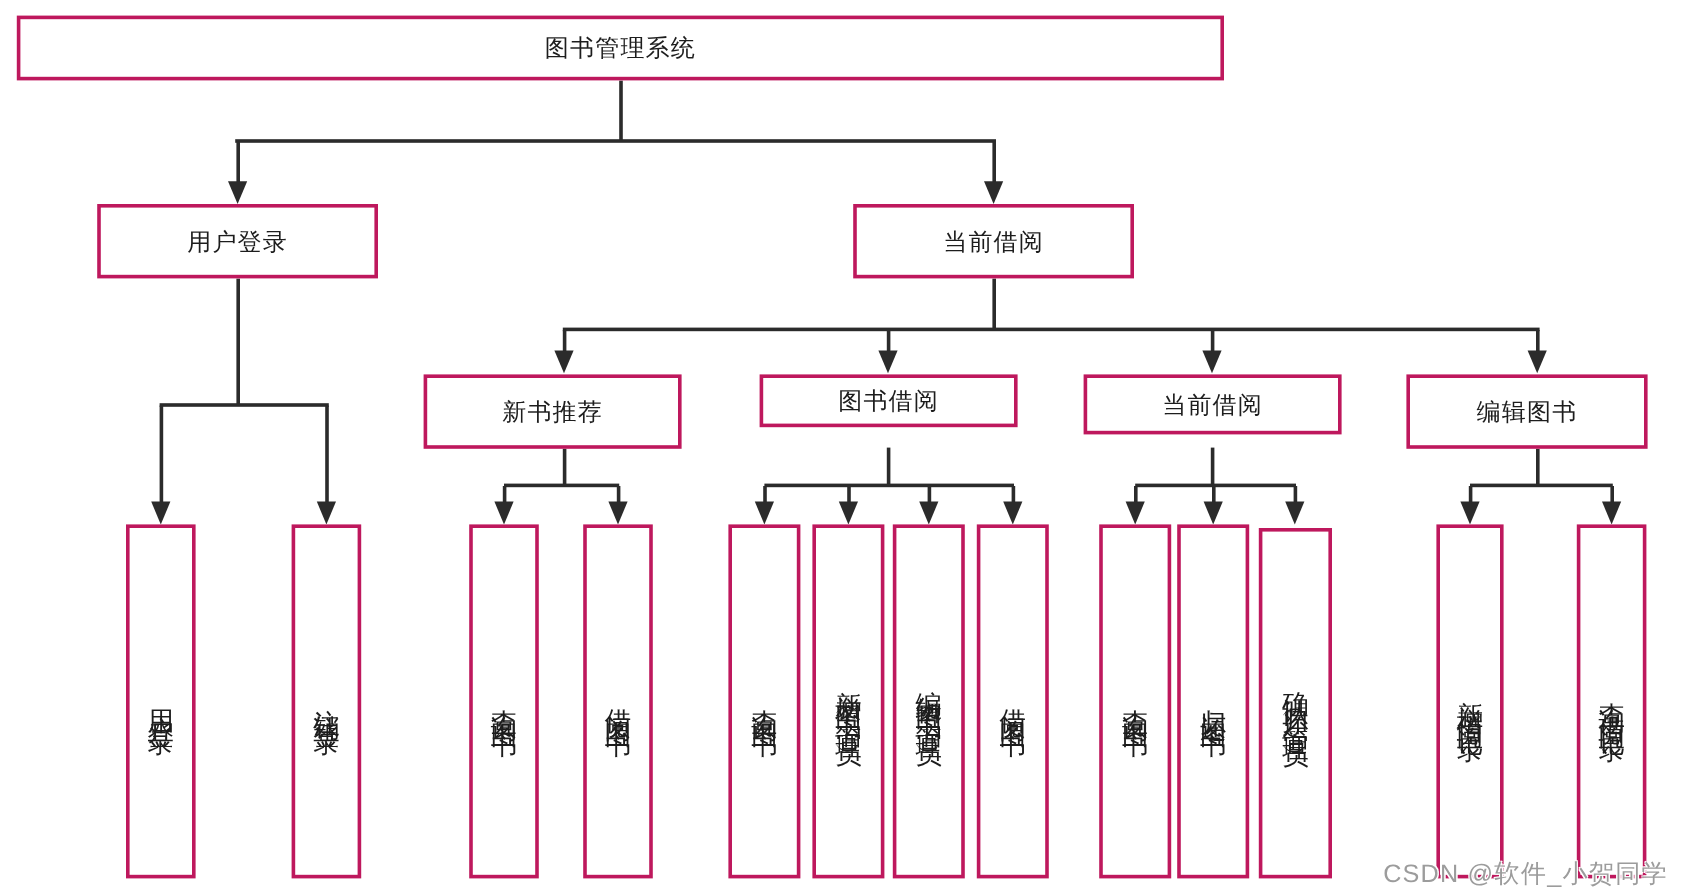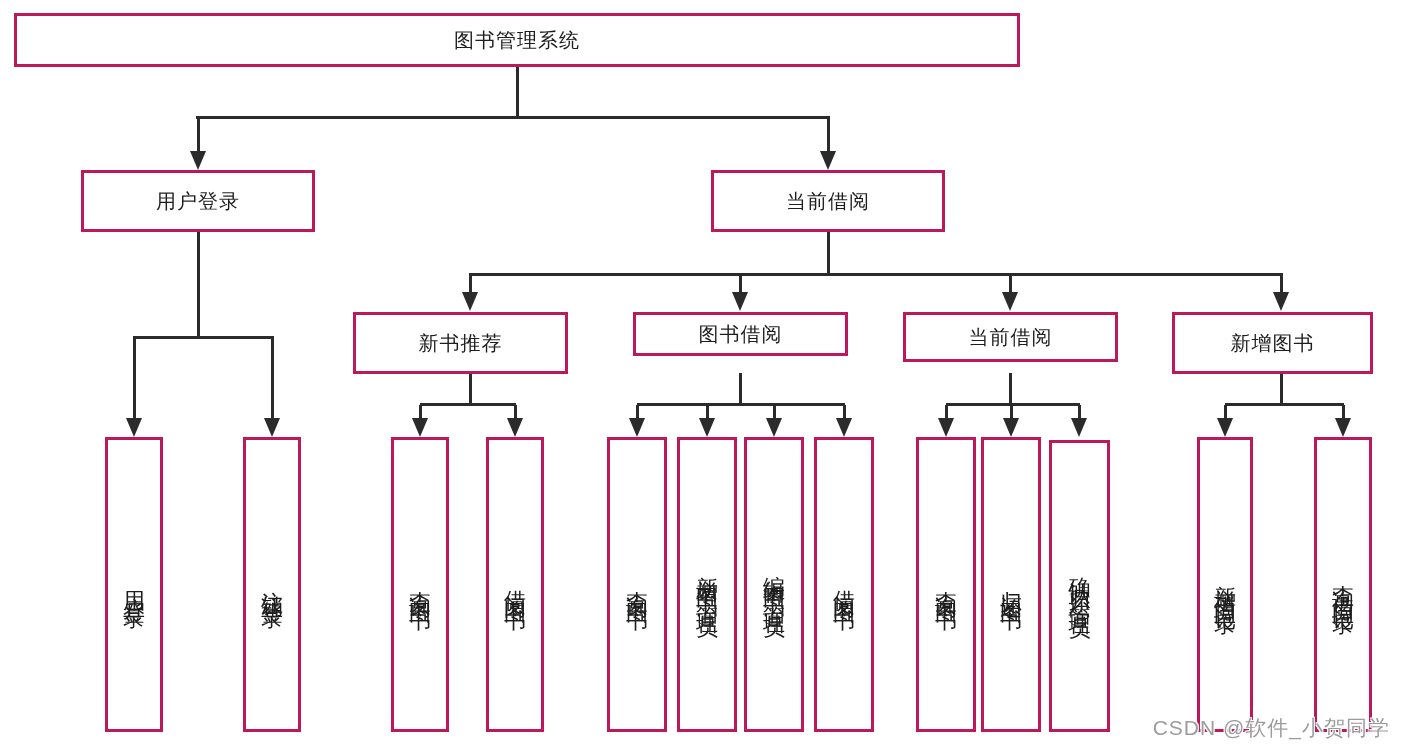--- a/index.html
+++ b/index.html
@@ -80,21 +80,21 @@
   <div class="box" style="left:353px; top:312px; width:215px; height:62px;">
     <span>新书推荐</span>
   </div>
   <div class="box" style="left:633px; top:312px; width:215px; height:44px;">
     <span>图书借阅</span>
   </div>
   <div class="box" style="left:903px; top:312px; width:215px; height:50px;">
     <span>当前借阅</span>
   </div>
   <div class="box" style="left:1172px; top:312px; width:201px; height:62px;">
-    <span>新增图书</span>
+    <span>编辑图书</span>
   </div>
 
   <div class="box vbox" style="left:105px; top:437px; width:58px; height:295px;">
     <span>用户登录</span>
   </div>
   <div class="box vbox" style="left:243px; top:437px; width:58px; height:295px;">
     <span>注销登录</span>
   </div>
 
   <div class="box vbox" style="left:391px; top:437px; width:58px; height:295px;">

